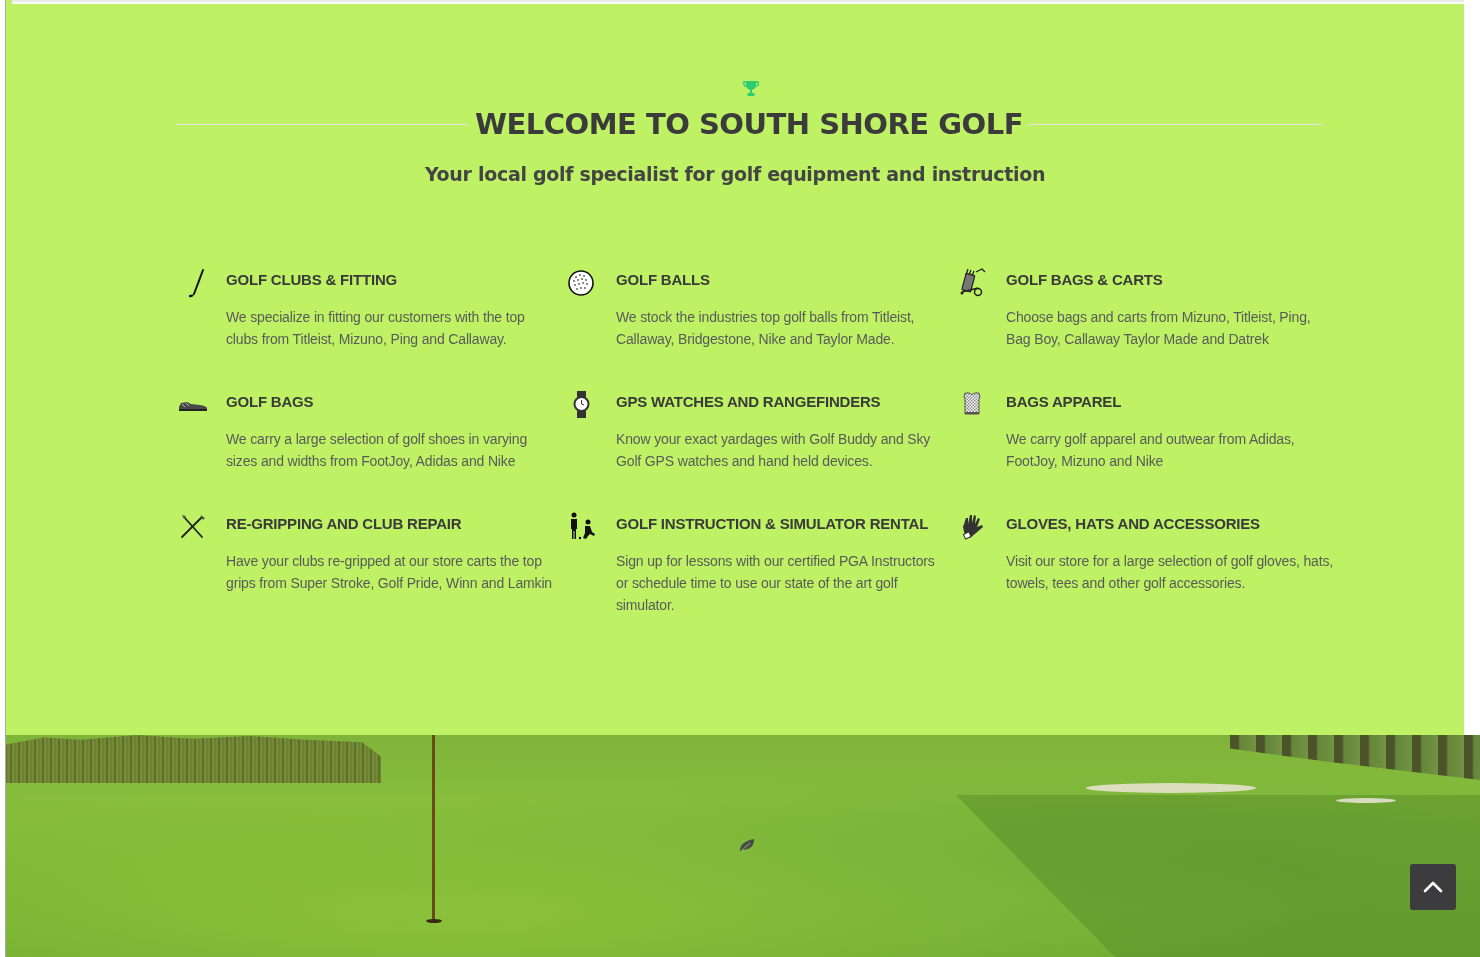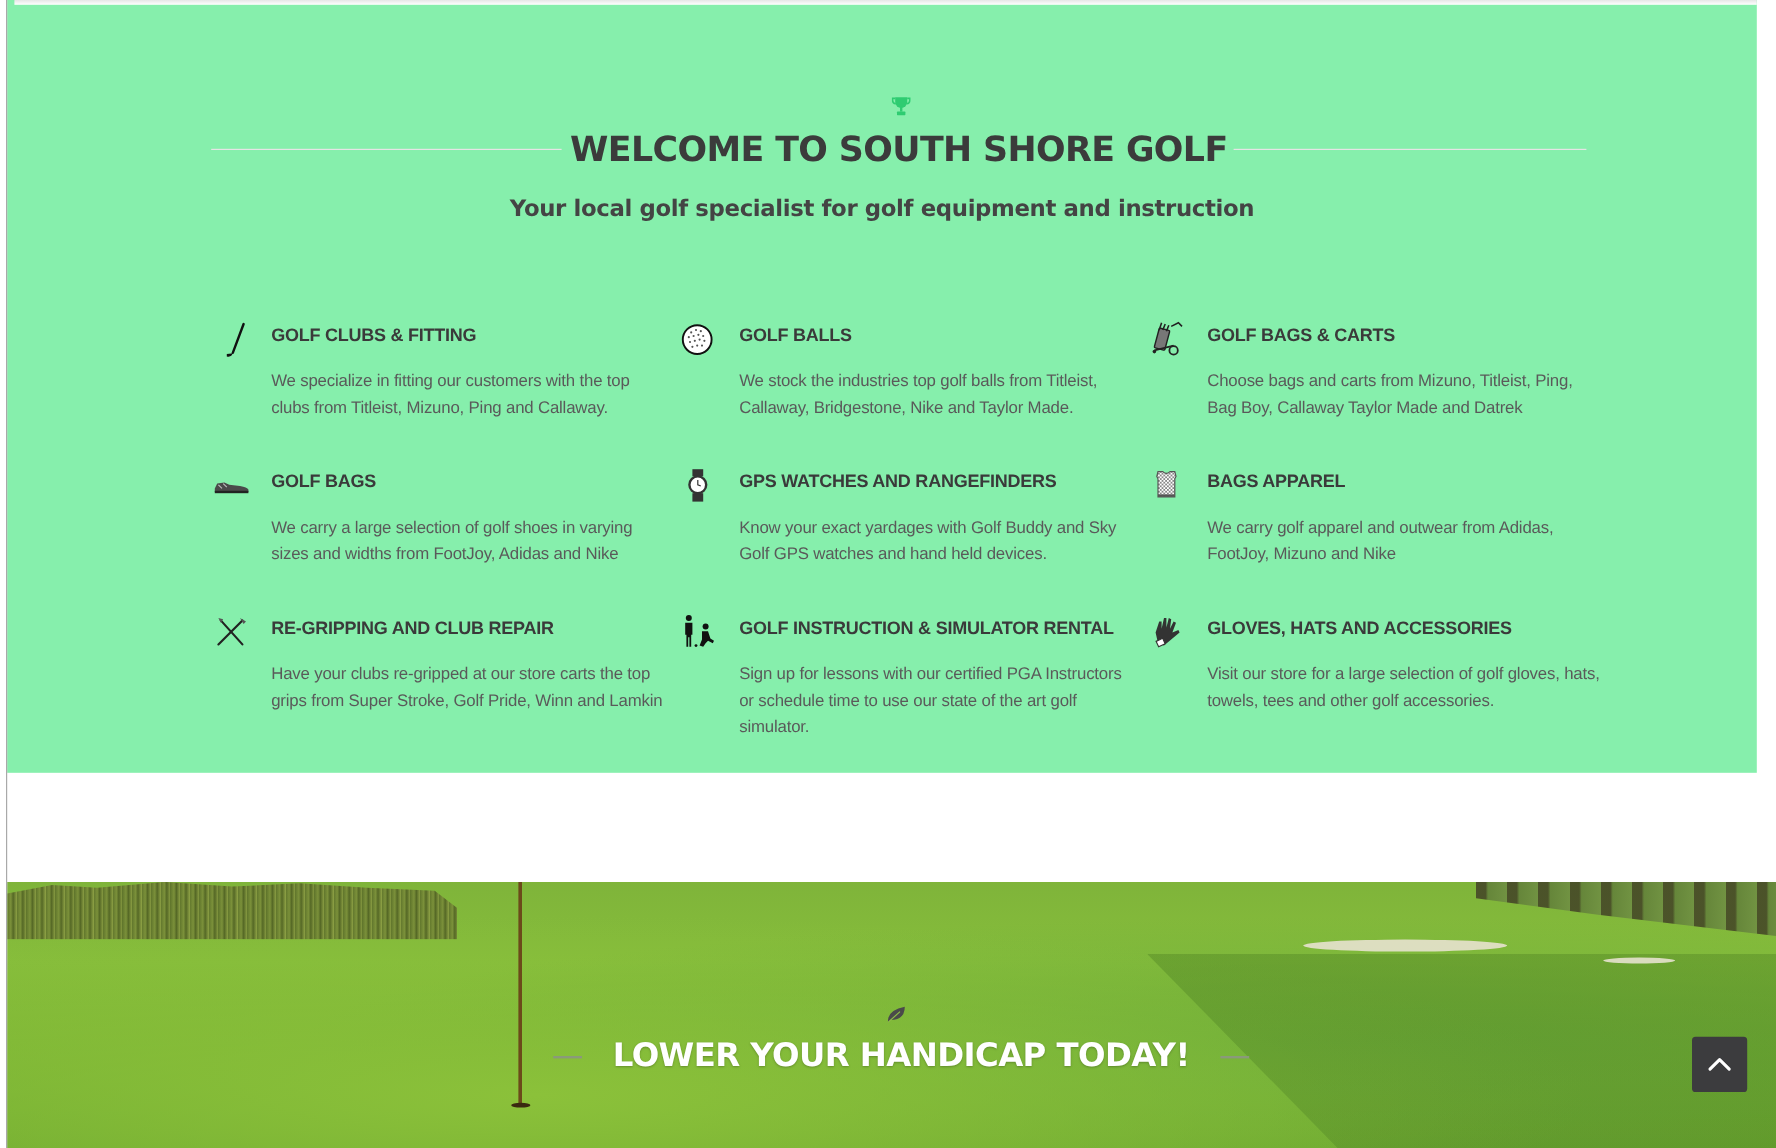--- a/index.html
+++ b/index.html
@@ -3,21 +3,21 @@
   <meta charset="utf-8">
   <style>
     * { box-sizing: border-box; margin: 0; padding: 0; }
     html, body { width: 1480px; height: 957px; overflow: hidden; background: #ffffff; }
     body { font-family: "Liberation Sans", sans-serif; color: #333; position: relative; }
 
     .left-border { position: absolute; left: 5px; top: 0; width: 1px; height: 957px; background: #a9a9a9; z-index: 5; }
     .top-shadow { position: absolute; left: 6px; right: 0; top: 0; height: 4px; background: linear-gradient(#e6e6e6, #ffffff); }
 
     
-    .welcome { position: absolute; left: 6px; right: 16px; top: 0; height: 644px; background: #86efac; }
+    .welcome { position: absolute; left: 6px; right: 16px; top: 0; height: 735px; background: #bef264; }
     .trophy { position: absolute; left: 737px; top: 80px; width: 16px; height: 18px; }
     .title-row { position: absolute; left: 170px; top: 104px; width: 1146px; height: 40px; }
     .title-line { position: absolute; top: 20px; height: 1px; background: #e5e5e5; }
     .title-line.left { left: 0; width: 292px; }
     .title-line.right { right: 0; width: 294px; }
     .welcome-title {
       position: absolute; left: 0; right: 0; top: 0; text-align: center;
       font-family: "DejaVu Sans", sans-serif; font-weight: bold; font-size: 29px;
       color: #3b3b3b; letter-spacing: -0.5px; line-height: 40px;
     }
@@ -234,24 +234,19 @@
   <div class="bunker1"></div>
   <div class="bunker2"></div>
   <div class="flagpole"></div>
   <div class="flagcup"></div>
 
   <svg class="leaf" viewBox="0 0 18 16">
     <path d="M2 15 Q1 5 16 2 Q16 13 4 13 Z" fill="#4a4a4a"></path>
     <path d="M2 15 L12 6" stroke="#8fbf48" stroke-width="1"></path>
   </svg>
 
-  <div class="hero-title-row">
-    <div class="hero-line left"></div>
-    <h2 class="hero-title">LOWER YOUR HANDICAP TODAY!</h2>
-    <div class="hero-line right"></div>
-  </div>
 </section>
 
 <div class="scroll-top" title="Scroll to top">
   <svg width="20" height="12" viewBox="0 0 20 12">
     <path d="M2 10 L10 2 L18 10" stroke="#ffffff" stroke-width="2.6" fill="none" stroke-linecap="round" stroke-linejoin="round"></path>
   </svg>
 </div>
 
 </body></html>

